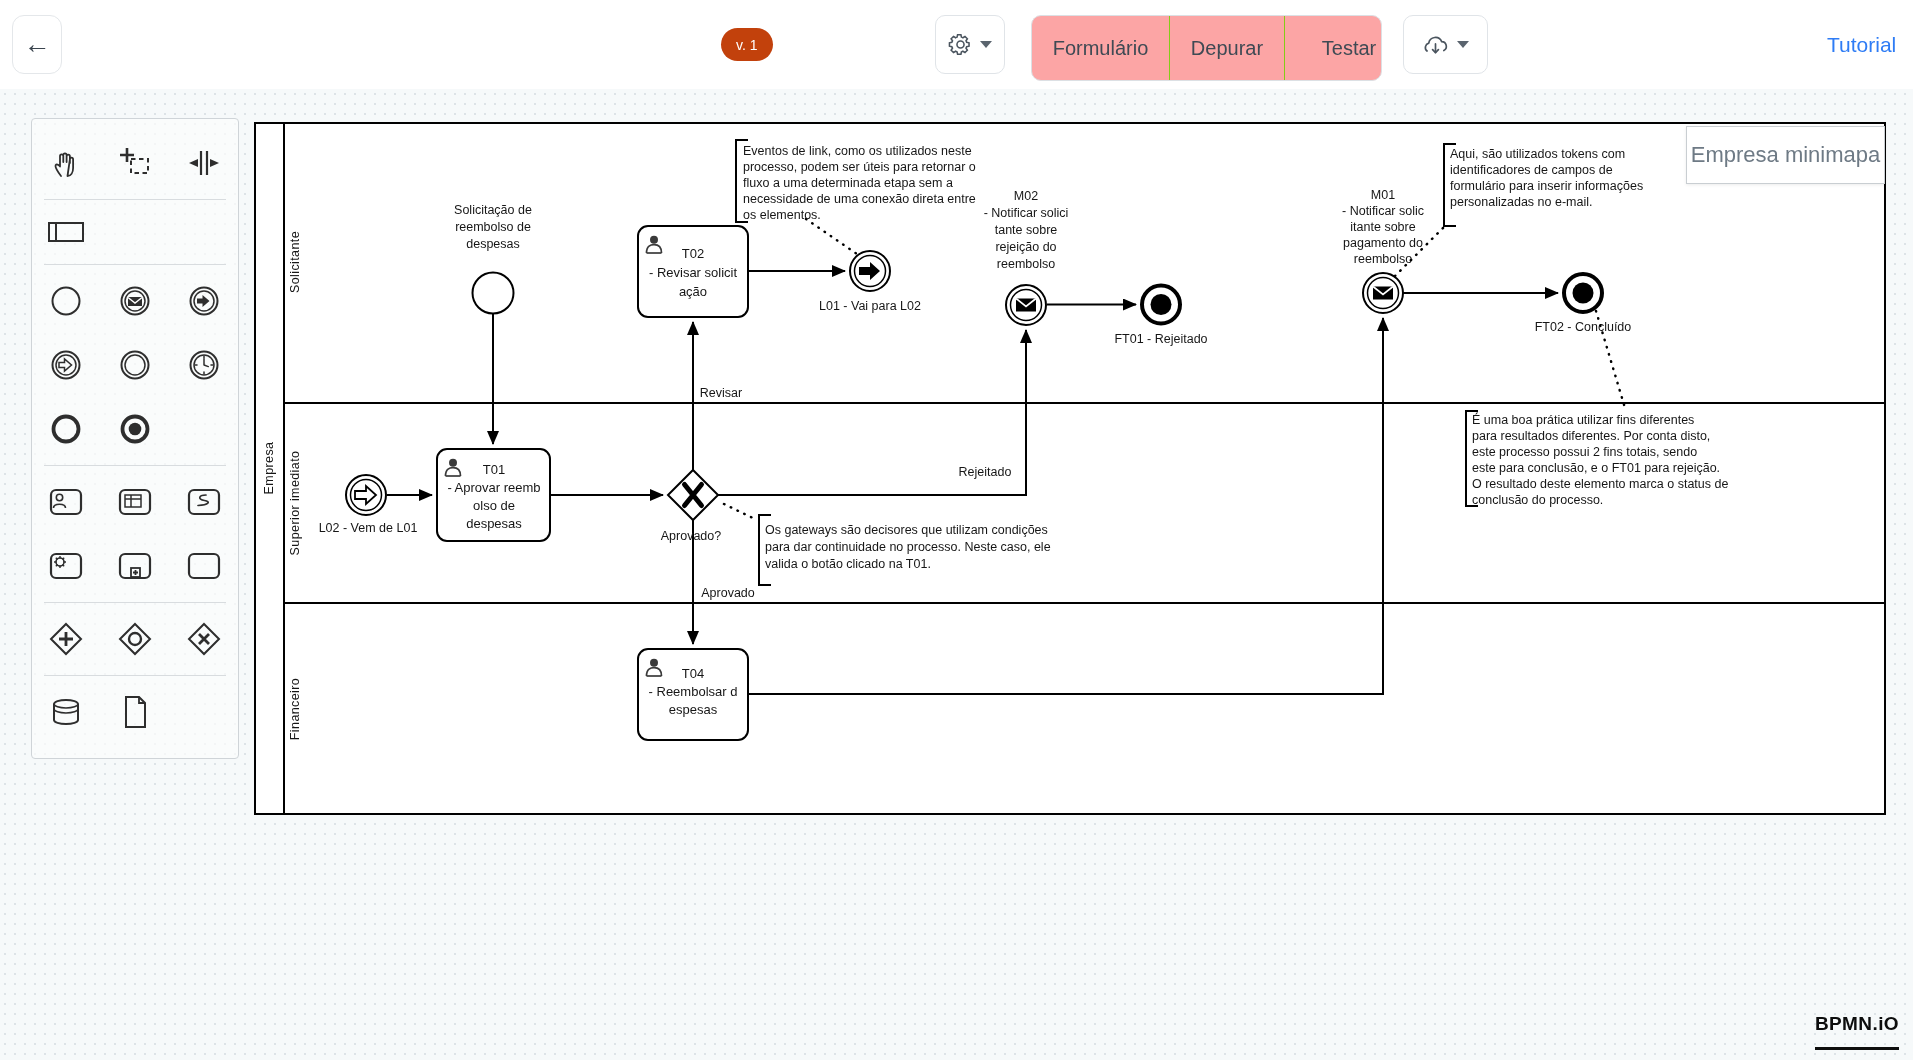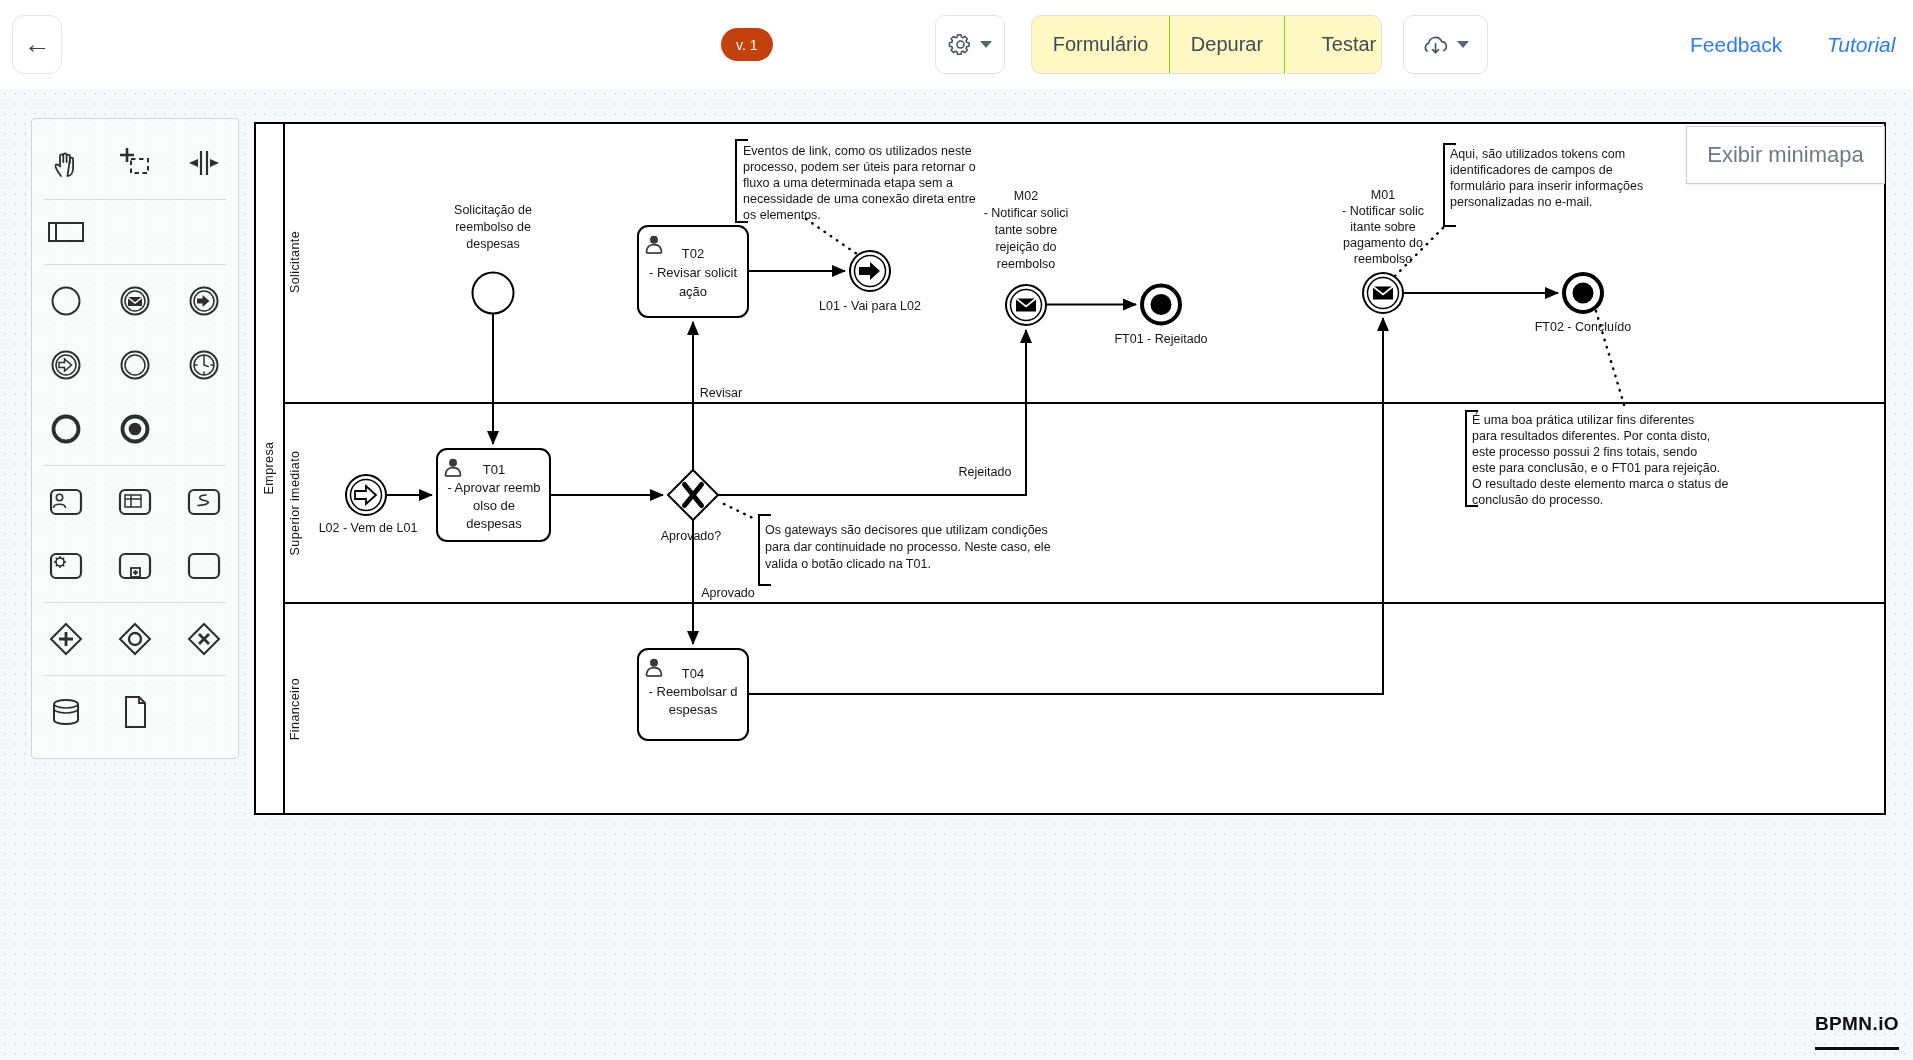--- a/index.html
+++ b/index.html
@@ -9,29 +9,29 @@
   
   .hdr { position:absolute; left:0; top:0; width:100%; height:89px; background:#fff; z-index:5; }
   .hdr .abs { position:absolute; }
   .btn-back { left:12px; top:15px; width:50px; height:59px; border:1px solid #e4e7ea; border-radius:12px;
               background:#fff; display:flex; align-items:center; justify-content:center; font-size:27px; color:#3a444e; cursor:pointer; }
   .ttl { left:94px; top:0; height:89px; display:flex; align-items:center; font-size:26px; font-weight:500; color:#d6246f; }
   .badge { left:721px; top:28px; height:33px; padding:0 15px; border-radius:17px; background:#c2410c; color:#fff;
            font-size:14px; display:flex; align-items:center; }
   .btn-gear { left:935px; top:15px; width:70px; height:59px; border:1px solid #e0e4e8; border-radius:10px; background:#fff;
               display:flex; align-items:center; justify-content:center; gap:7px; cursor:pointer; }
-  .btn-grp { left:1031px; top:15px; height:59px; display:flex; border:1px solid #dce0e4; border-radius:10px; background:#fef9c3; overflow:hidden; }
+  .btn-grp { left:1031px; top:15px; height:66px; display:flex; border:1px solid #dce0e4; border-radius:10px; background:#fca5a5; overflow:hidden; }
   .btn-grp .seg { display:flex; align-items:center; justify-content:center; font-size:20px; color:#3f4a54; cursor:pointer; }
   .btn-grp .seg + .seg { border-left:1px solid #84cc16; }
   .seg-1 { width:137px; } .seg-2 { width:115px; } .seg-3 { width:97px;padding-left:32px; }
   .btn-dl { left:1403px; top:15px; width:85px; height:59px; border:1px solid #e0e4e8; border-radius:10px; background:#fff;
             display:flex; align-items:center; justify-content:center; gap:8px; cursor:pointer; }
   .caret { width:0; height:0; border-left:6px solid transparent; border-right:6px solid transparent; border-top:7px solid #5a646e; }
   .lnk { top:0; height:89px; display:flex; align-items:center; font-size:21px; color:#2e7cf5; cursor:pointer; }
-  .lnk-feedback { left:1690px; } .lnk-tutorial { left:1827px;font-style:italic; }
+  .lnk-feedback { left:1690px; } .lnk-tutorial { left:1827px; }
 
   
   .canvas { position:absolute; left:0; top:89px; width:1913px; height:971px;
             background-color:#f6f9fa;
             background-image:radial-gradient(circle, #dde3e7 1px, rgba(0,0,0,0) 1.1px);
             background-size:10px 10px; }
 
   
   .palette { position:absolute; left:31px; top:29px; width:208px; border:1px solid #cfd4d8; border-radius:4px;
              background:rgba(251,252,252,.72); padding:12px 0 14px 0; z-index:3; }
@@ -83,21 +83,20 @@
 
     <div class="abs btn-dl">
       <svg viewBox="0 0 24 24" width="27" height="27" fill="none" stroke="#4a545e" stroke-width="1.5" stroke-linecap="round" stroke-linejoin="round">
         <path d="M19.4 17.4a4.2 4.2 0 0 0-1.9-7.9A6 6 0 0 0 6 10.8a4 4 0 0 0-1.5 7"></path>
         <path d="M12 11.5v7.5"></path>
           <path d="M9.4 16.6 12 19.2l2.6-2.6"></path>
       </svg>
       <span class="caret"></span>
     </div>
 
-    <div class="abs lnk lnk-feedback">Feedback</div>
     <div class="abs lnk lnk-tutorial">Tutorial</div>
   </div>
 
   <div class="canvas">
 
     <div class="palette">
       <div class="prow">
         <div class="pcell">
           <svg viewBox="0 0 40 40" width="40" height="40" fill="none" stroke-width="1.8" stroke-linejoin="round" stroke-linecap="round">
             <path d="M15 33c-2.5-3-6.7-9.4-5.1-11.2 1.3-1.5 4.1 1.7 4.1 1.7V13.2c0-2.4 3.3-2.4 3.3 0V19m0-6.8c0-2.4 3.3-2.4 3.3 0V19m0-5.6c0-2.4 3.3-2.4 3.3 0V20m0-3.6c0-2.3 3.2-2.3 3.2 0V25c0 4.6-2.2 8-5.6 8z"></path>
@@ -433,17 +432,17 @@
         <path d="M1342 189 1371 286" fill="none" stroke="#000" stroke-width="2.5" stroke-dasharray="0.5 7" stroke-linecap="round"></path>
         <text x="1218" y="302">É uma boa prática utilizar fins diferentes</text>
         <text x="1218" y="318">para resultados diferentes. Por conta disto,</text>
         <text x="1218" y="334">este processo possui 2 fins totais, sendo</text>
         <text x="1218" y="350">este para conclusão, e o FT01 para rejeição.</text>
         <text x="1218" y="366">O resultado deste elemento marca o status de</text>
         <text x="1218" y="382">conclusão do processo.</text>
       </g>
     </svg>
 
-    <div class="minimap">Exibir minimapa</div>
+    <div class="minimap">Empresa minimapa</div>
 
     <div class="wmark">BPMN.iO</div>
   </div>
 </div>
 
 </body></html>

